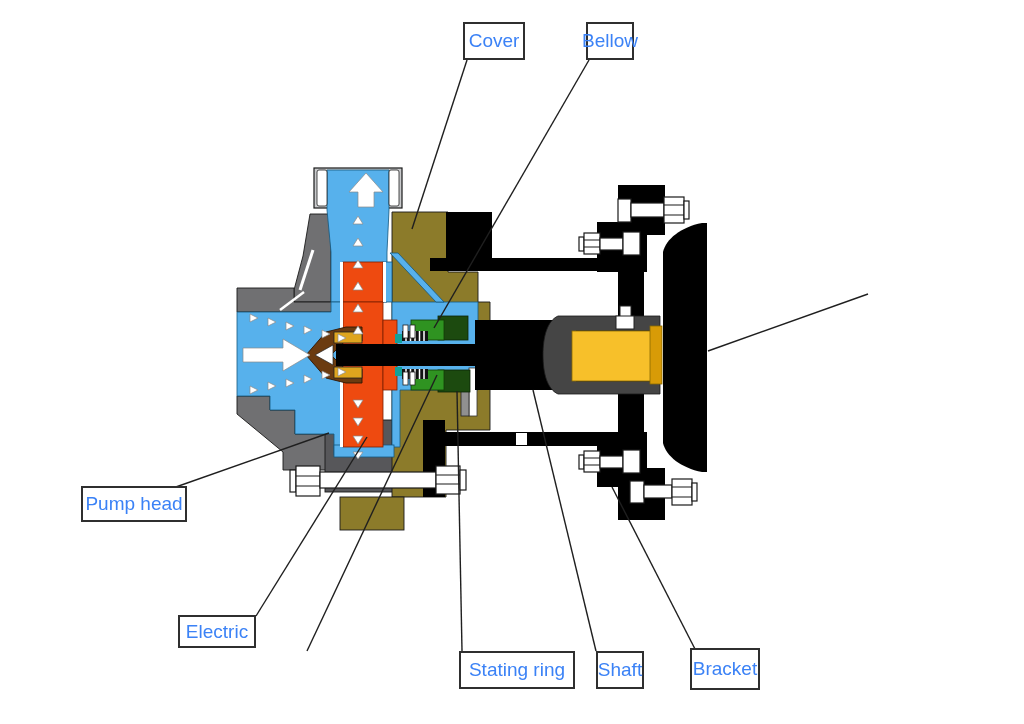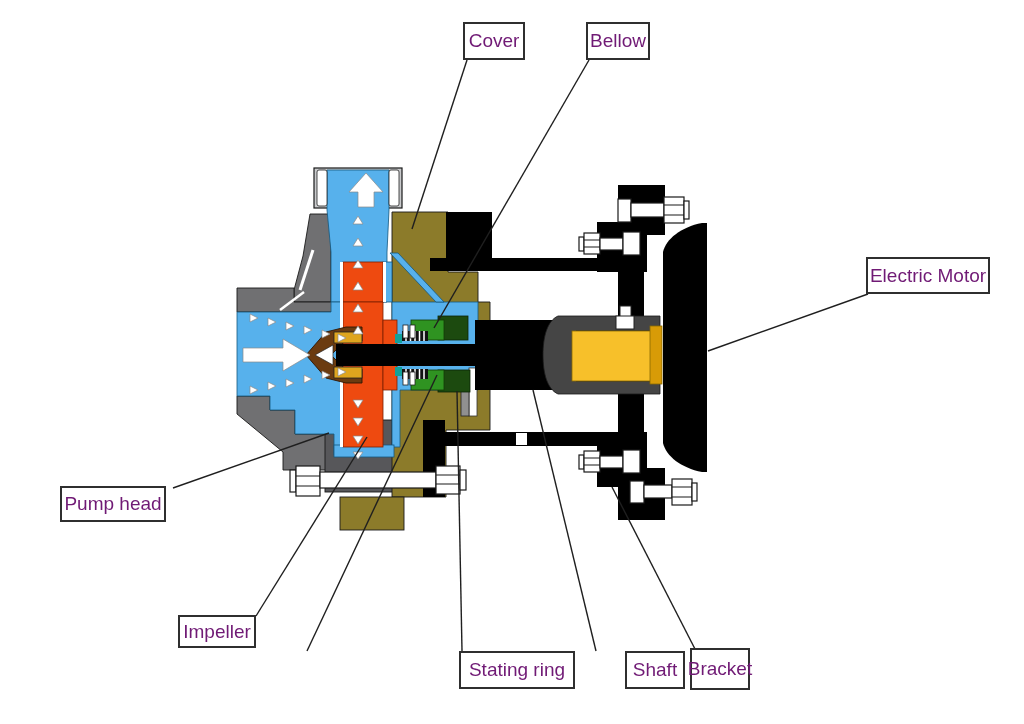--- a/index.html
+++ b/index.html
@@ -1,30 +1,30 @@
 <!DOCTYPE html>
 <html><head>
 <meta charset="utf-8">
 <style>
   html,body{margin:0;padding:0;background:#fff;}
   #stage{position:relative;width:1024px;height:724px;background:#fff;overflow:hidden;
          font-family:"Liberation Sans",sans-serif;}
   #stage svg{position:absolute;left:0;top:0;}
   .label{position:absolute;box-sizing:border-box;background:#fff;border:2px solid #2f2f2f;
-         display:flex;align-items:center;justify-content:center;font-size:19px;color:#701a75;
+         display:flex;align-items:center;justify-content:center;font-size:19px;color:#3b82f6;
          white-space:nowrap;z-index:5;}
   .lbl-cover   {left:463px;top:22px;width:62px;height:38px}
-  .lbl-bellow  {left:586px;top:22px;width:64px;height:38px}
+  .lbl-bellow  {left:586px;top:22px;width:48px;height:38px}
   .lbl-motor   {left:866px;top:257px;width:124px;height:37px}
-  .lbl-pumphead{left:60px;top:486px;width:106px;height:36px}
+  .lbl-pumphead{left:81px;top:486px;width:106px;height:36px}
   .lbl-impeller{left:178px;top:615px;width:78px;height:33px}
   .lbl-rotating{left:304px;top:651px;width:115px;height:38px}
   .lbl-stating {left:459px;top:651px;width:116px;height:38px}
-  .lbl-shaft   {left:625px;top:651px;width:60px;height:38px}
-  .lbl-bracket {left:690px;top:648px;width:60px;height:42px}
+  .lbl-shaft   {left:596px;top:651px;width:48px;height:38px}
+  .lbl-bracket {left:690px;top:648px;width:70px;height:42px}
 </style>
 </head>
 <body>
 
 <div id="stage">
 
 <svg width="1024" height="724" viewBox="0 0 1024 724">
 
   <g stroke="#1a1a1a" stroke-width="0.9" fill="#707072">
     <path d="M310,214 L331,214 L331,302 L294,302 L294,290 L303,256 Z"></path>
@@ -185,19 +185,18 @@
     <line x1="256" y1="616" x2="367" y2="437"></line>
     <line x1="307" y1="651" x2="437" y2="375"></line>
     <line x1="462" y1="651" x2="457" y2="391"></line>
     <line x1="596" y1="651" x2="533" y2="390"></line>
     <line x1="695" y1="649" x2="612" y2="487"></line>
   </g>
 </svg>
 
   <div class="label lbl-cover">Cover</div>
   <div class="label lbl-bellow">Bellow</div>
-  <div class="label lbl-motor">Electric Motor</div>
   <div class="label lbl-pumphead">Pump head</div>
-  <div class="label lbl-impeller">Impeller</div>
+  <div class="label lbl-impeller">Electric</div>
   <div class="label lbl-stating">Stating ring</div>
   <div class="label lbl-shaft">Shaft</div>
   <div class="label lbl-bracket">Bracket</div>
 </div>
 
 </body></html>

